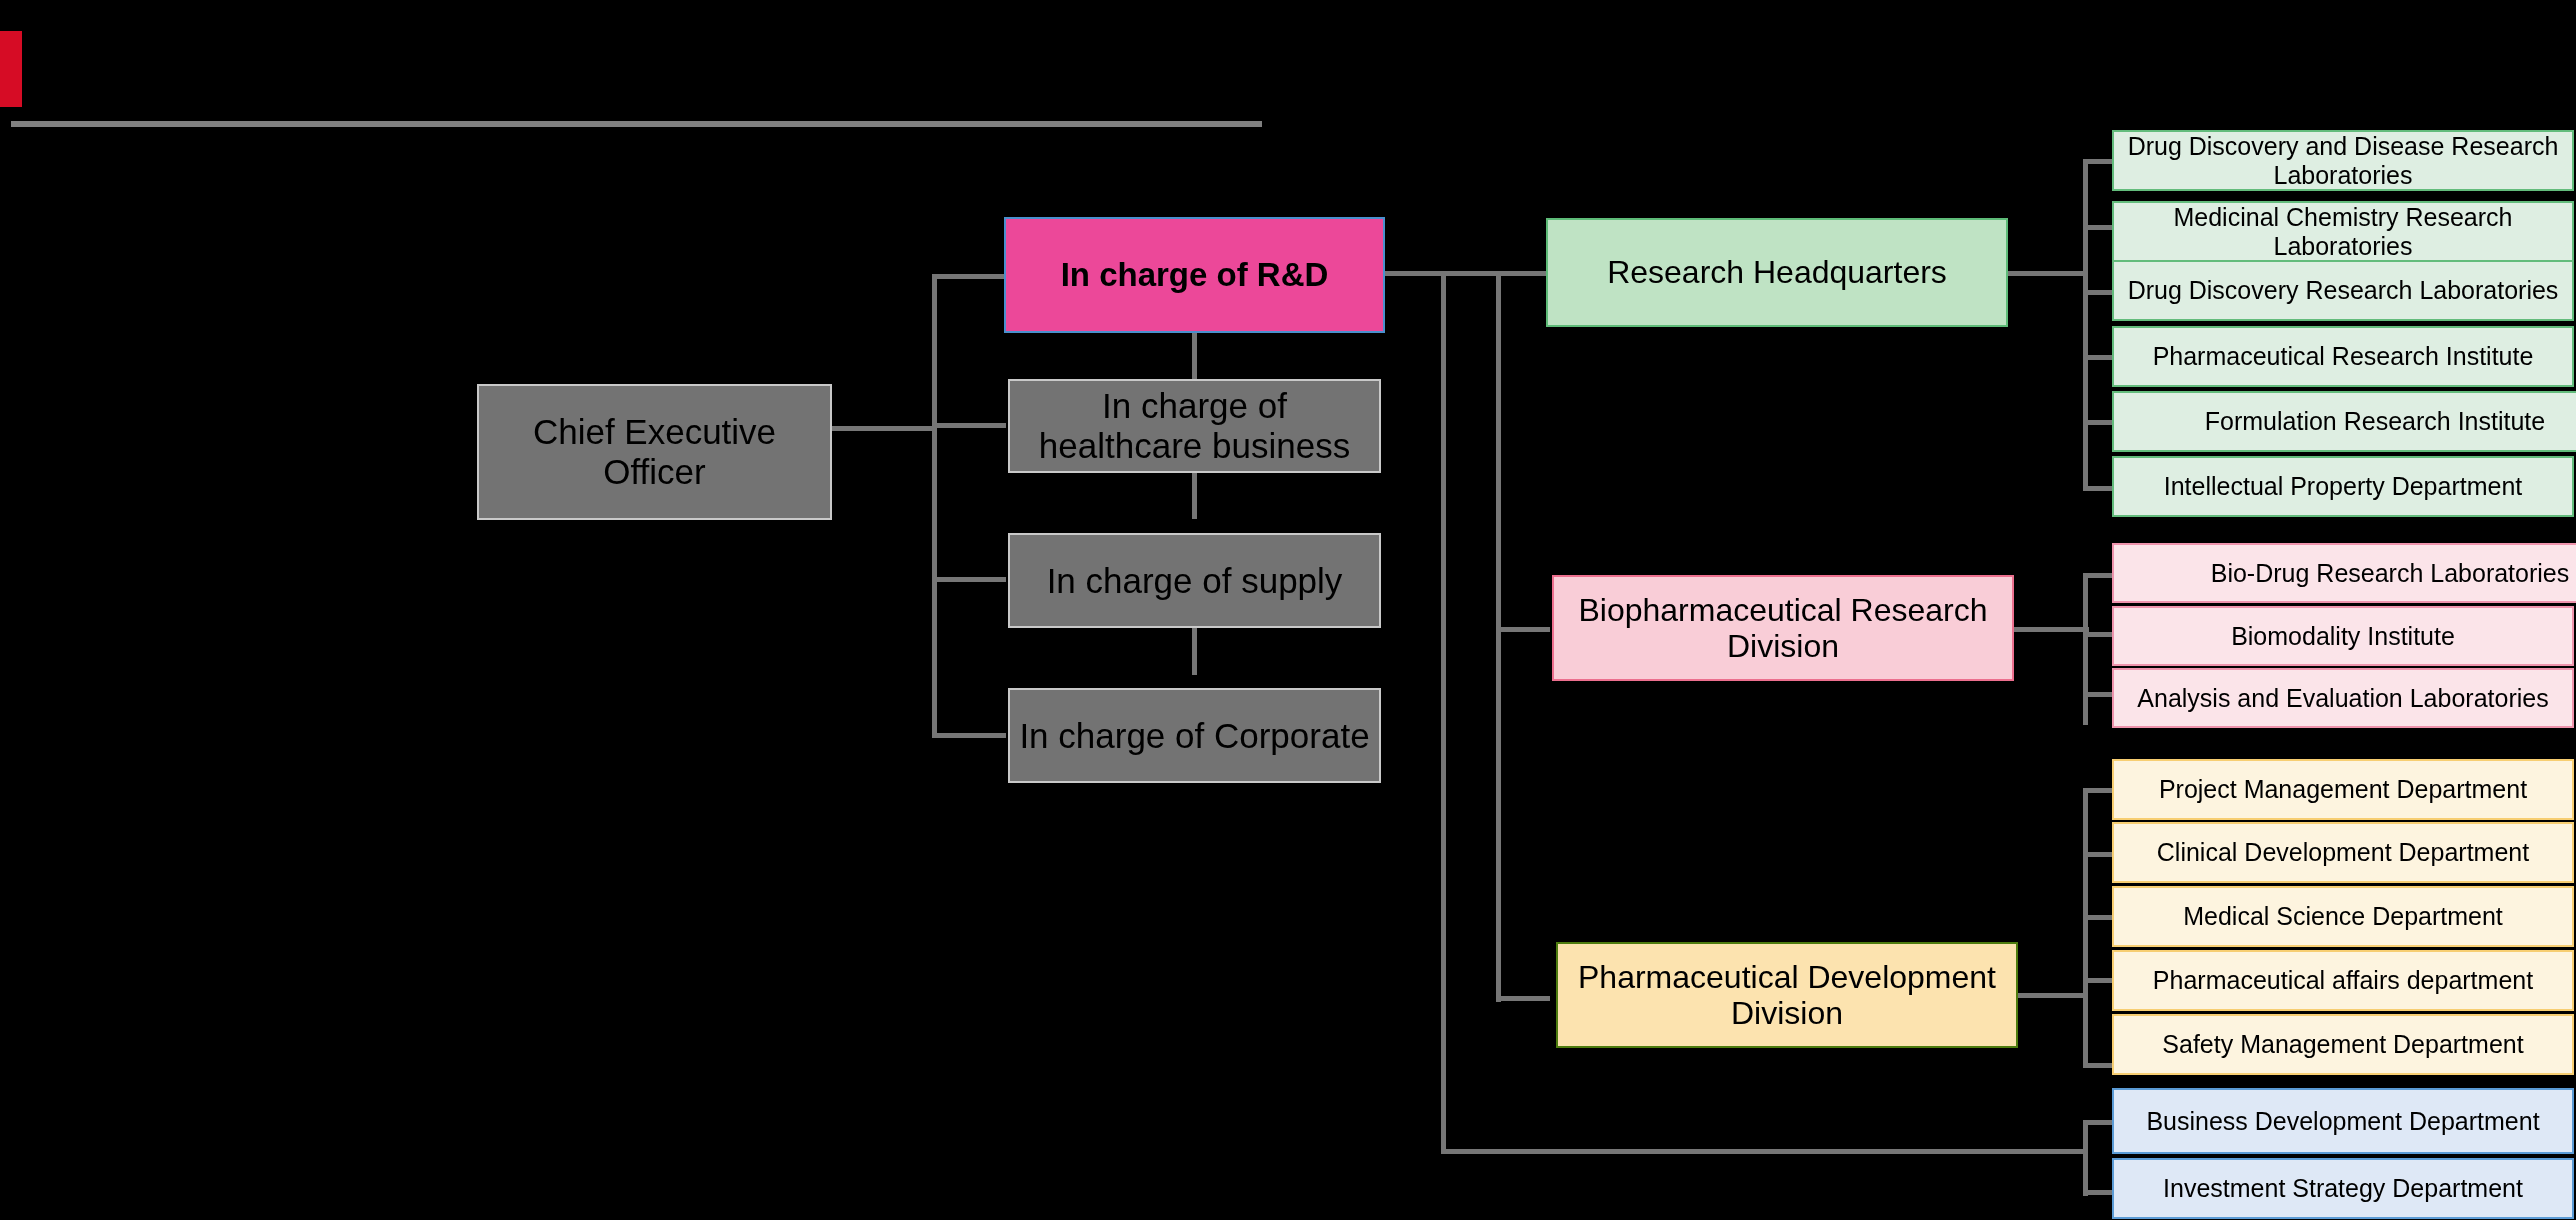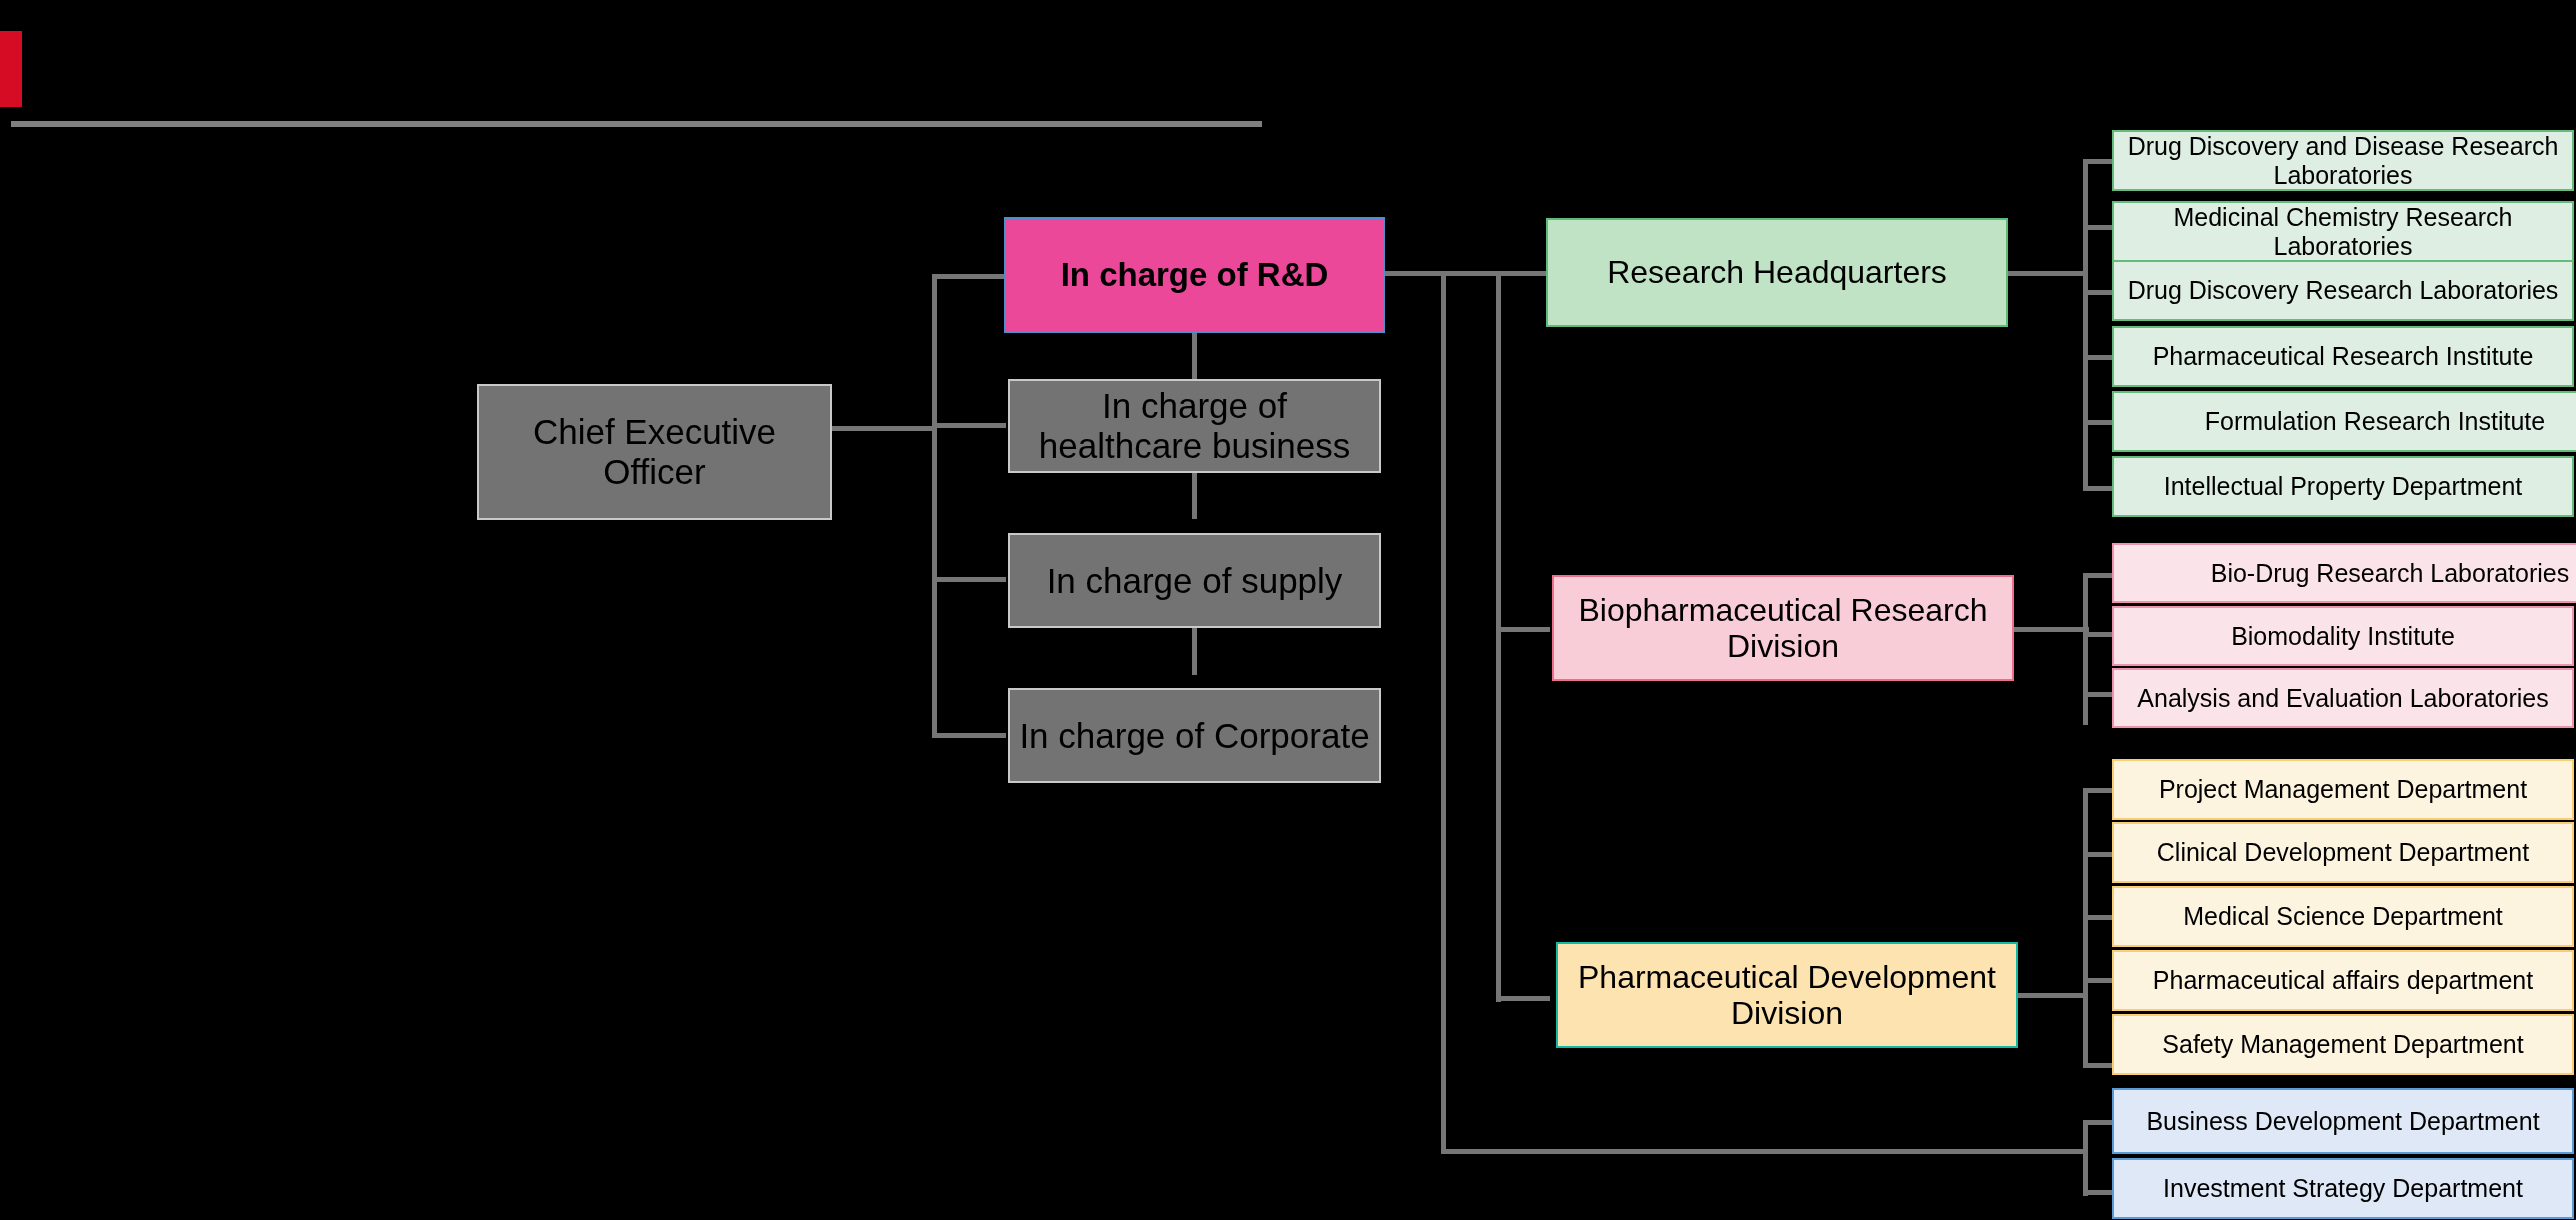--- a/index.html
+++ b/index.html
@@ -65,21 +65,21 @@
     border: 2px solid #5EBB78;
     font-size: 32px;
   }
   .node.div-pink {
     background: #F9CDD7;
     border: 2px solid #EC6F8E;
     font-size: 32px;
   }
   .node.div-orange {
     background: #FCE3AF;
-    border: 2px solid #14b8a6;
+    border: 2px solid #4d7c0f;
     font-size: 32px;
   }
   .node.leaf-green {
     background: #DEEEE2;
     border: 2.7px solid #63BC7C;
     font-size: 25px;
   }
   .node.leaf-pink {
     background: #FBE4E9;
     border: 2.7px solid #EE93AC;

